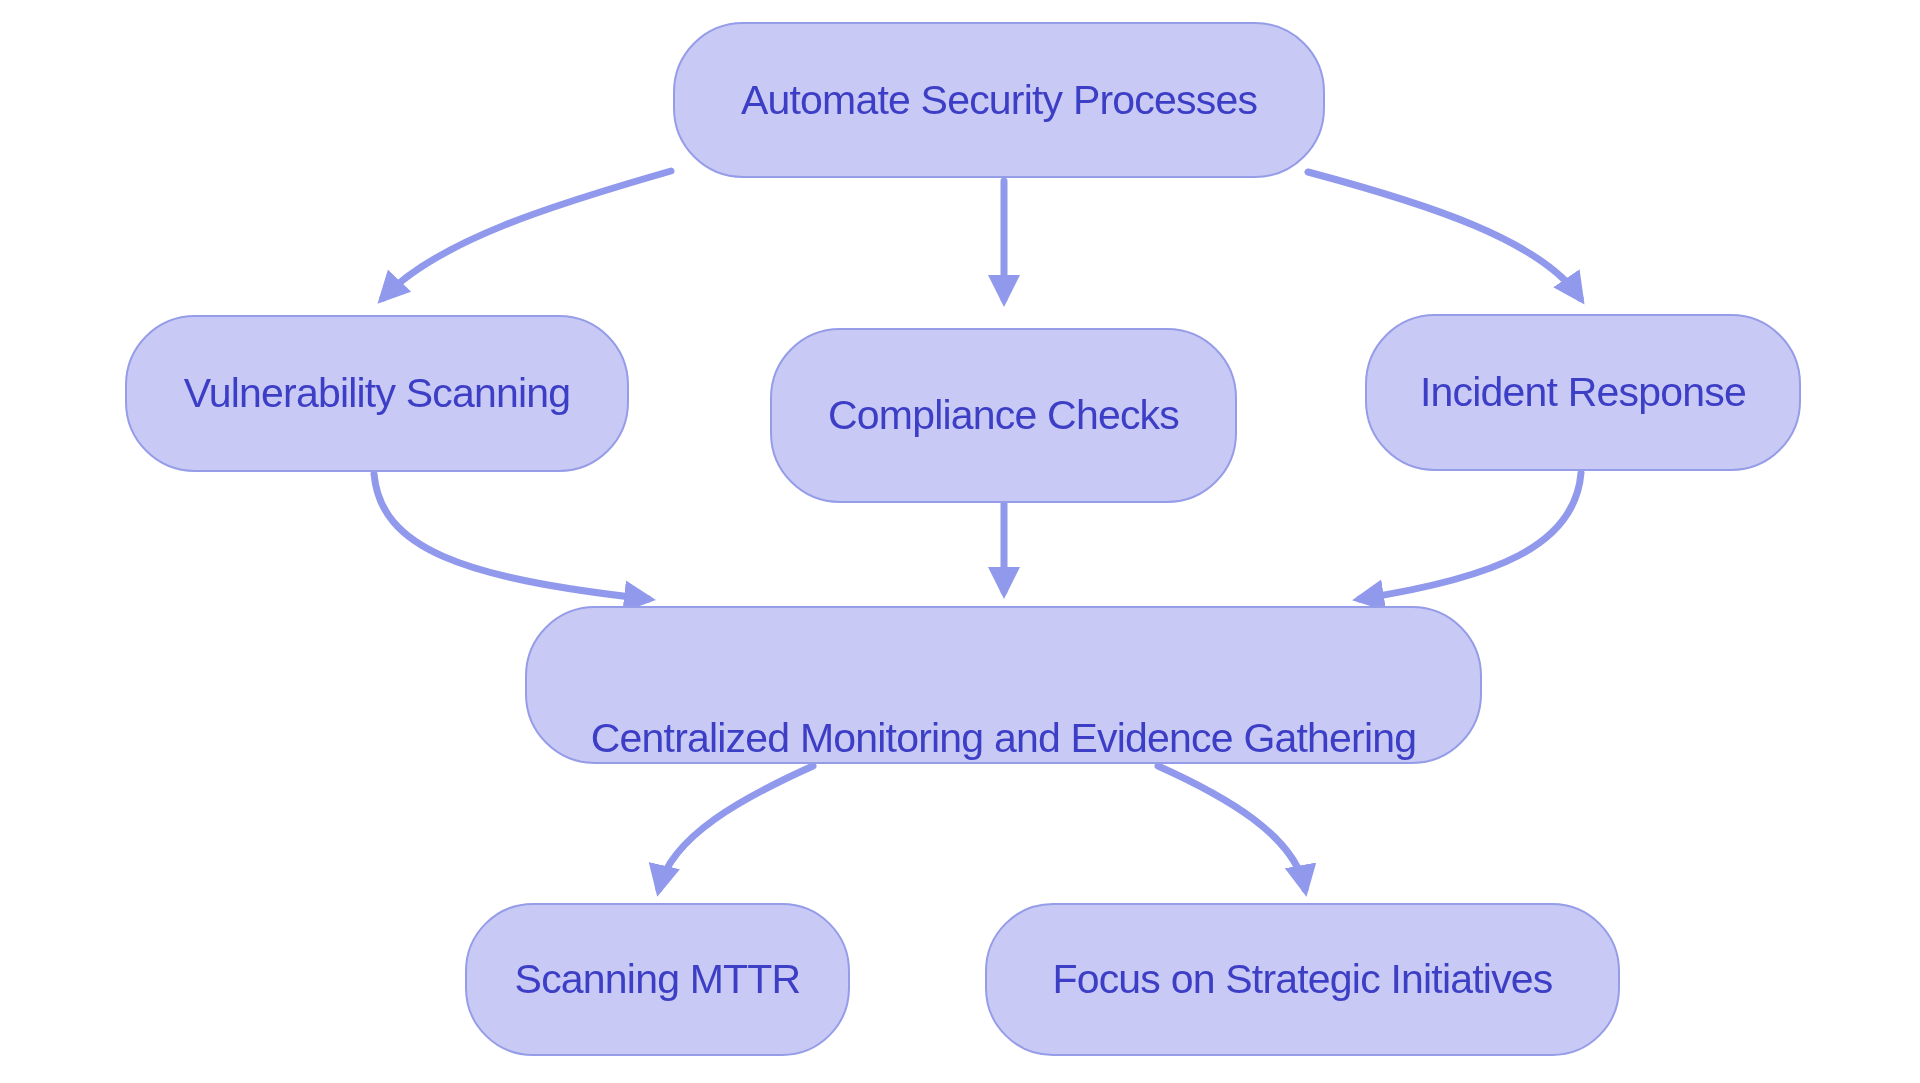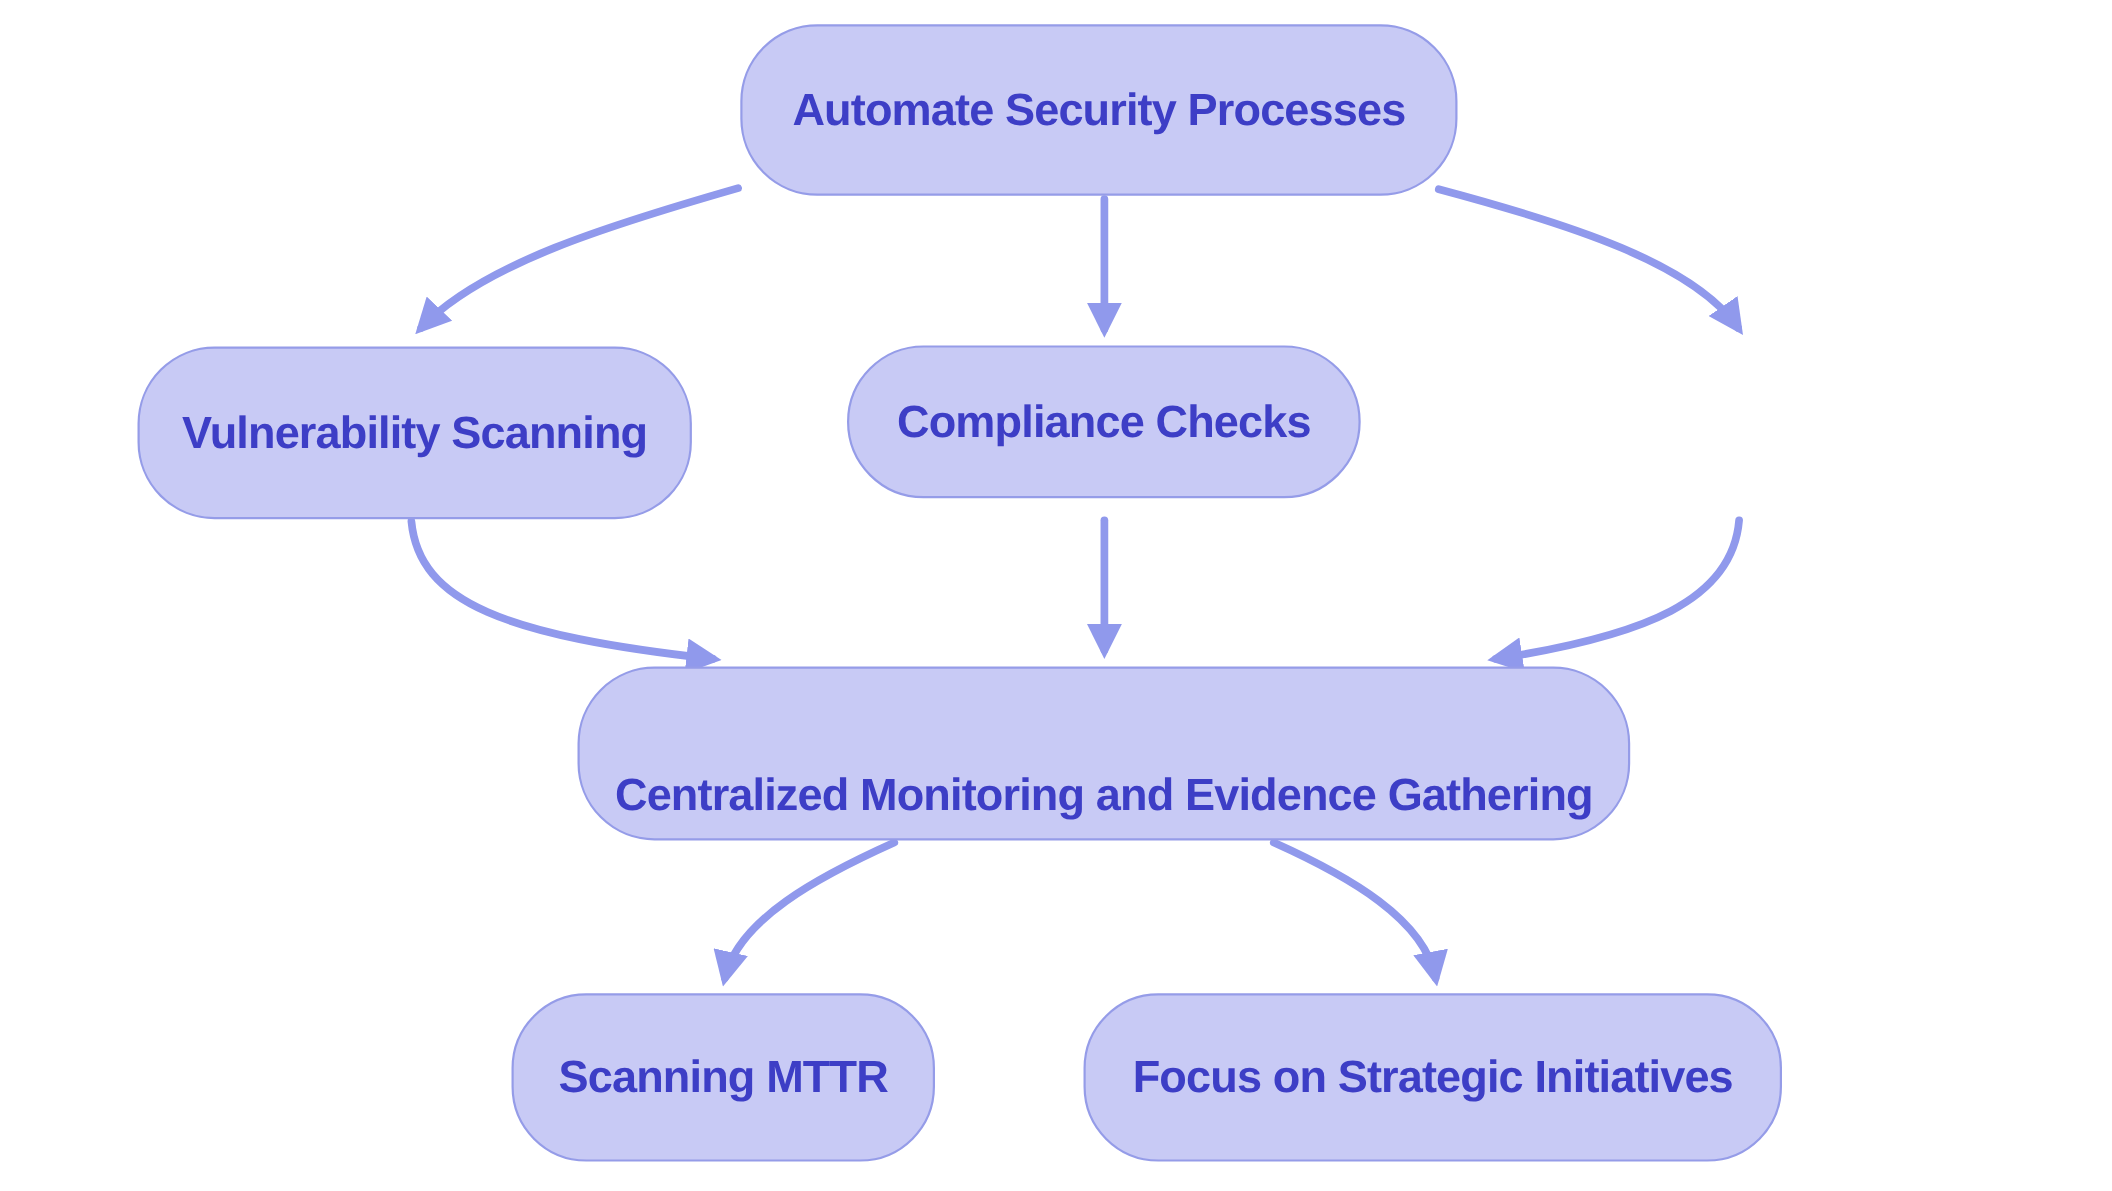--- a/index.html
+++ b/index.html
@@ -36,22 +36,21 @@
     stroke:none;
   }
   .node{
     position:absolute;
     display:flex;
     align-items:center;
     justify-content:center;
     background:var(--node-fill);
     border:2.5px solid var(--node-border);
     border-radius:70px;
-    padding:16px 12px;
-    font-weight:bold;
+    padding:0 12px;
   }
   .node-label{
     color:var(--node-text);
     font-size:41px;
     letter-spacing:-0.8px;
     white-space:nowrap;
     text-align:center;
   }
 </style>
 </head>
@@ -76,24 +75,27 @@
   </svg>
 
   <div class="node" style="left:673px;top:22px;width:652px;height:156px;">
     <span class="node-label">Automate Security Processes</span>
   </div>
 
   <div class="node" style="left:125px;top:315px;width:504px;height:157px;align-items:center;">
     <span class="node-label">Vulnerability Scanning</span>
   </div>
 
-  <div class="node" style="left:770px;top:314px;width:467px;height:139px;">
+  <div class="node" style="left:770px;top:328px;width:467px;height:175px;">
     <span class="node-label">Compliance Checks</span>
   </div>
 
+  <div class="node" style="left:1365px;top:314px;width:436px;height:157px;">
+    <span class="node-label">Incident Response</span>
+  </div>
 
   <div class="node" style="left:525px;top:606px;width:957px;height:158px;align-items:flex-end;">
     <span class="node-label">Centralized Monitoring and Evidence Gathering</span>
   </div>
 
   <div class="node" style="left:465px;top:903px;width:385px;height:153px;border-radius:68px;">
     <span class="node-label">Scanning MTTR</span>
   </div>
 
   <div class="node" style="left:985px;top:903px;width:635px;height:153px;border-radius:68px;align-items:center;">

